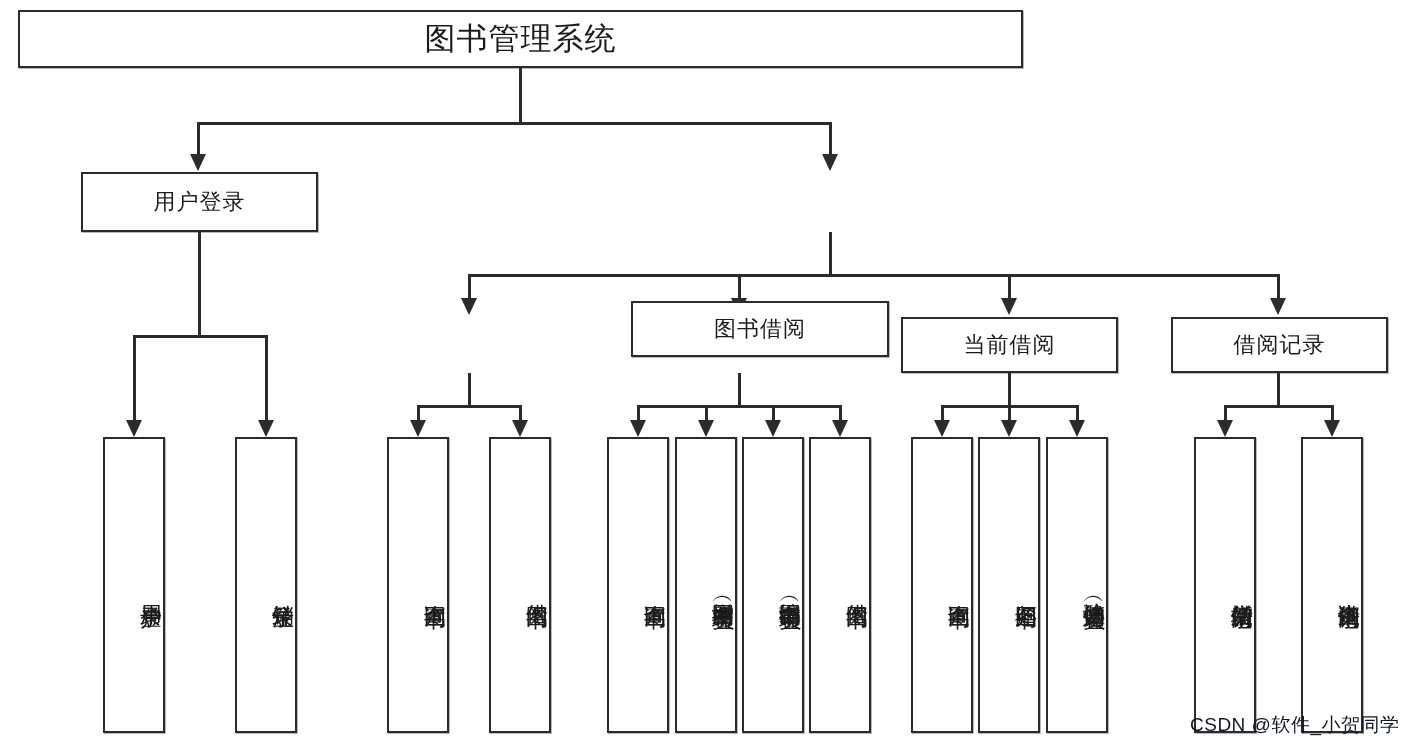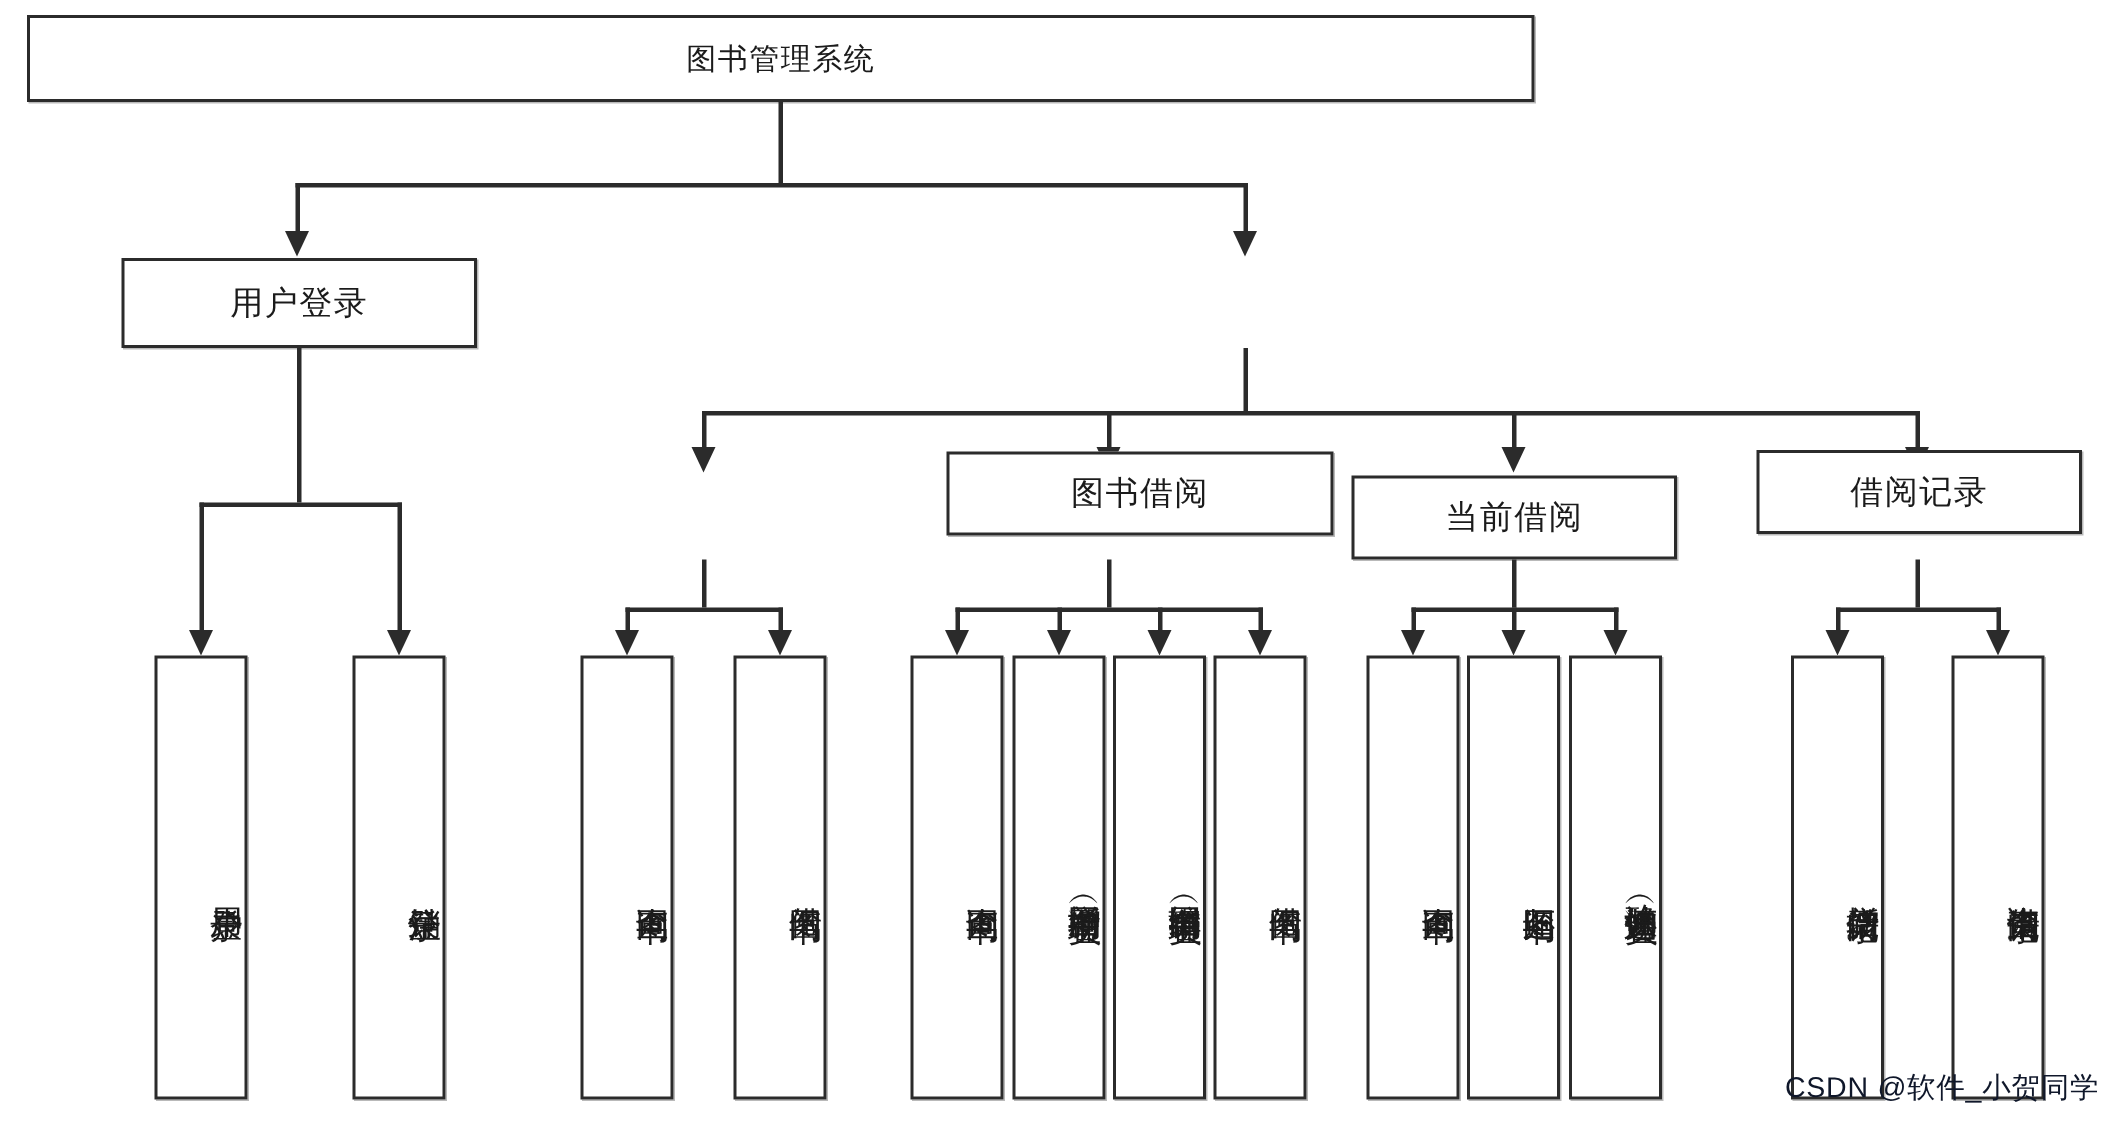--- a/index.html
+++ b/index.html
@@ -27,21 +27,21 @@
     align-items: center;
     justify-content: center;
     color: #1b1b1b;
   }
   .node-h {
     font-size: 22px;
     letter-spacing: 1px;
     white-space: nowrap;
   }
   .node-root {
-    font-size: 20px;
+    font-size: 31px;
   }
   .node-v {
     writing-mode: vertical-rl;
     text-orientation: upright;
     font-size: 22px;
     line-height: 1.08;
     letter-spacing: 1px;
     align-items: flex-start;
     justify-content: center;
     padding-top: 8px;
@@ -98,21 +98,21 @@
   <div class="conn conn-v" style="left:738px; top:274px; width:3px; height:24px;"></div>
   <div class="conn conn-v" style="left:1008px; top:274px; width:3px; height:24px;"></div>
   <div class="conn conn-v" style="left:1277px; top:274px; width:3px; height:24px;"></div>
   <div class="arrow" style="left:461px; top:298px;"></div>
   <div class="arrow" style="left:731px; top:298px;"></div>
   <div class="arrow" style="left:1001px; top:298px;"></div>
   <div class="arrow" style="left:1270px; top:298px;"></div>
 
   <div class="node node-h" style="left:631px; top:301px; width:258px; height:56px;">图书借阅</div>
   <div class="node node-h" style="left:901px; top:317px; width:217px; height:56px;">当前借阅</div>
-  <div class="node node-h" style="left:1171px; top:300px; width:217px; height:56px;">借阅记录</div>
+  <div class="node node-h" style="left:1171px; top:317px; width:217px; height:56px;">借阅记录</div>
 
   <div class="conn conn-v" style="left:468px; top:373px; width:3px; height:32px;"></div>
   <div class="conn conn-h" style="left:417px; top:405px; width:105px; height:3px;"></div>
   <div class="conn conn-v" style="left:417px; top:405px; width:3px; height:15px;"></div>
   <div class="conn conn-v" style="left:519px; top:405px; width:3px; height:15px;"></div>
   <div class="arrow" style="left:410px; top:420px;"></div>
   <div class="arrow" style="left:512px; top:420px;"></div>
 
   <div class="conn conn-v" style="left:738px; top:373px; width:3px; height:32px;"></div>
   <div class="conn conn-h" style="left:637px; top:405px; width:205px; height:3px;"></div>

